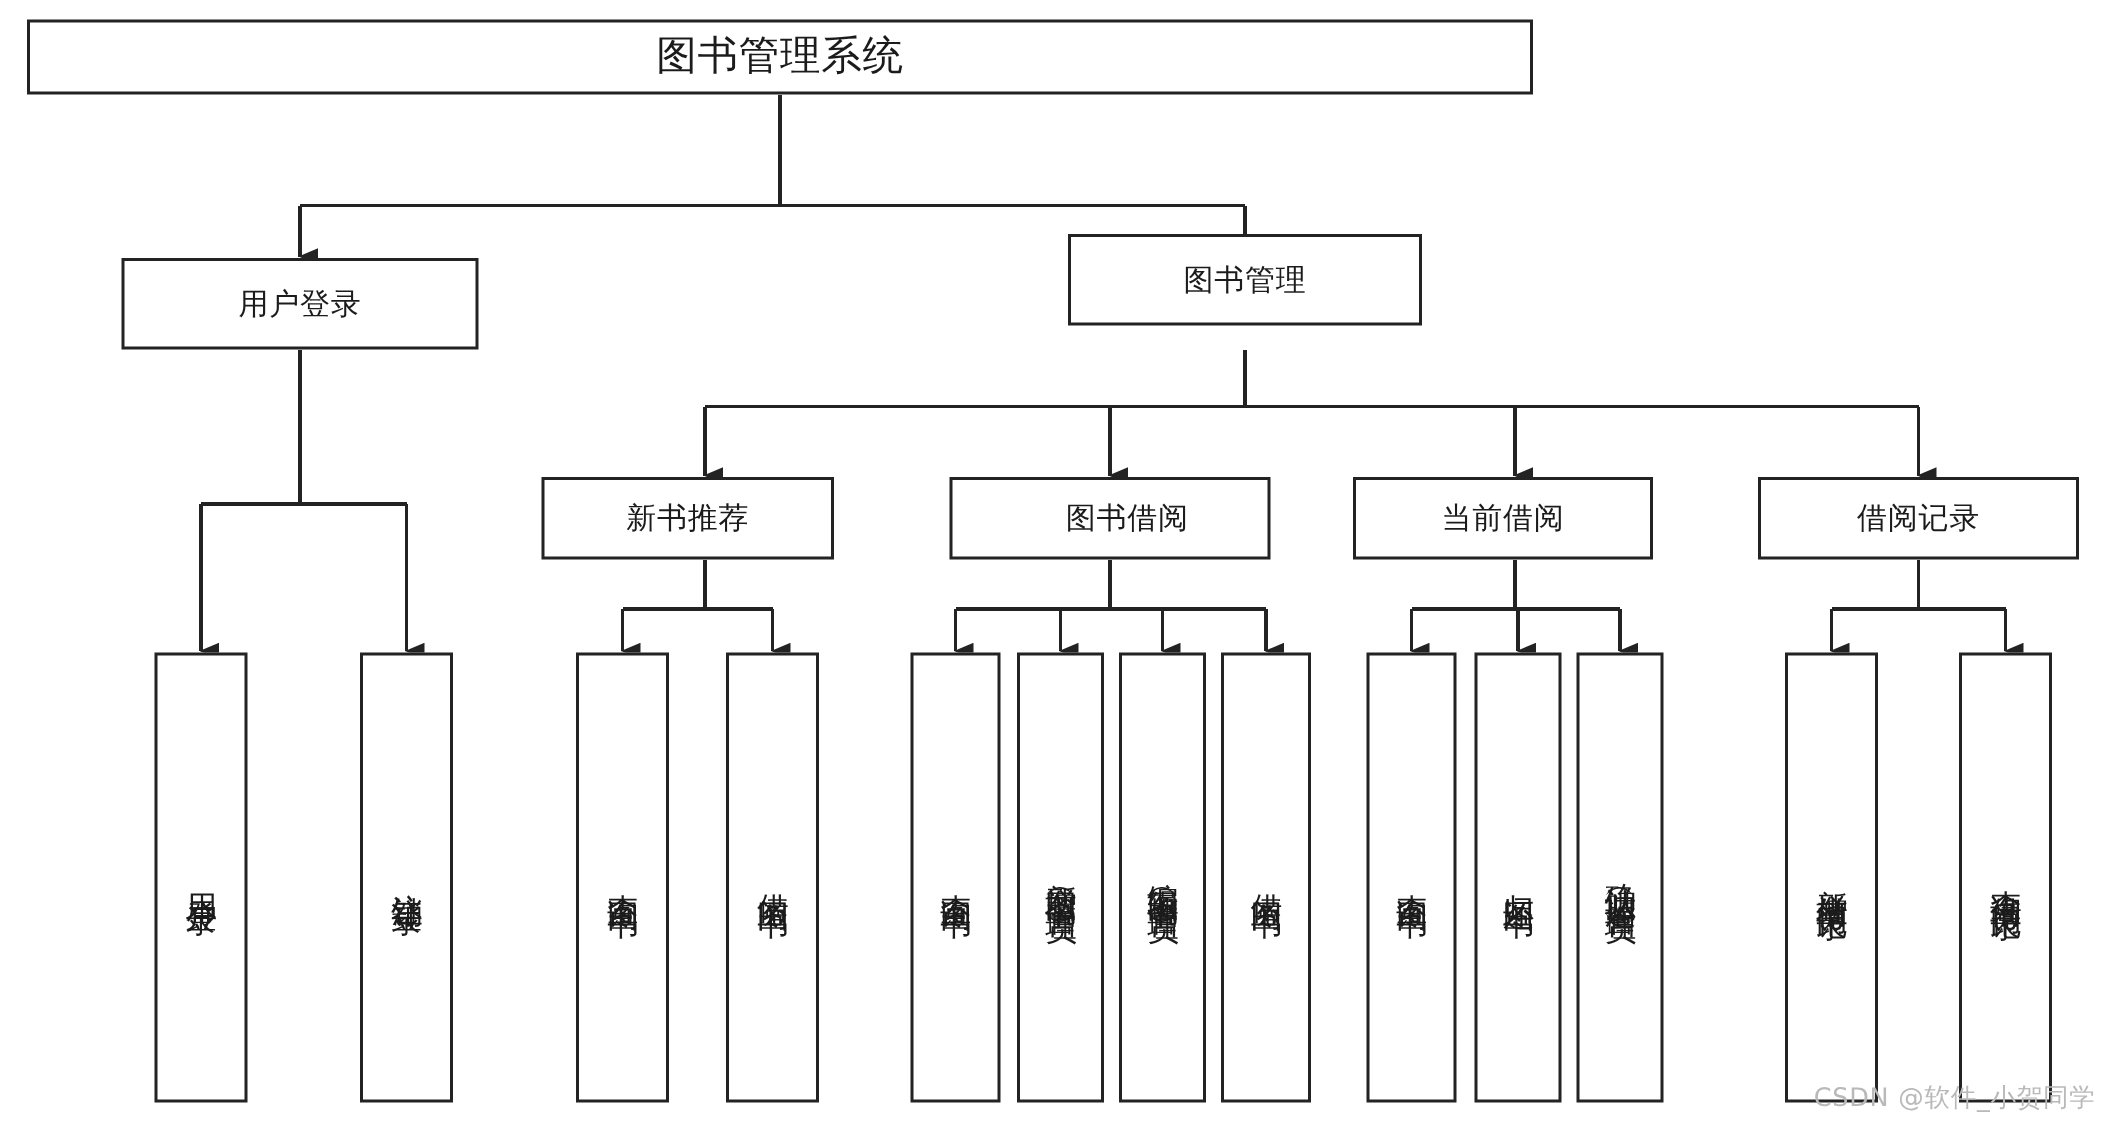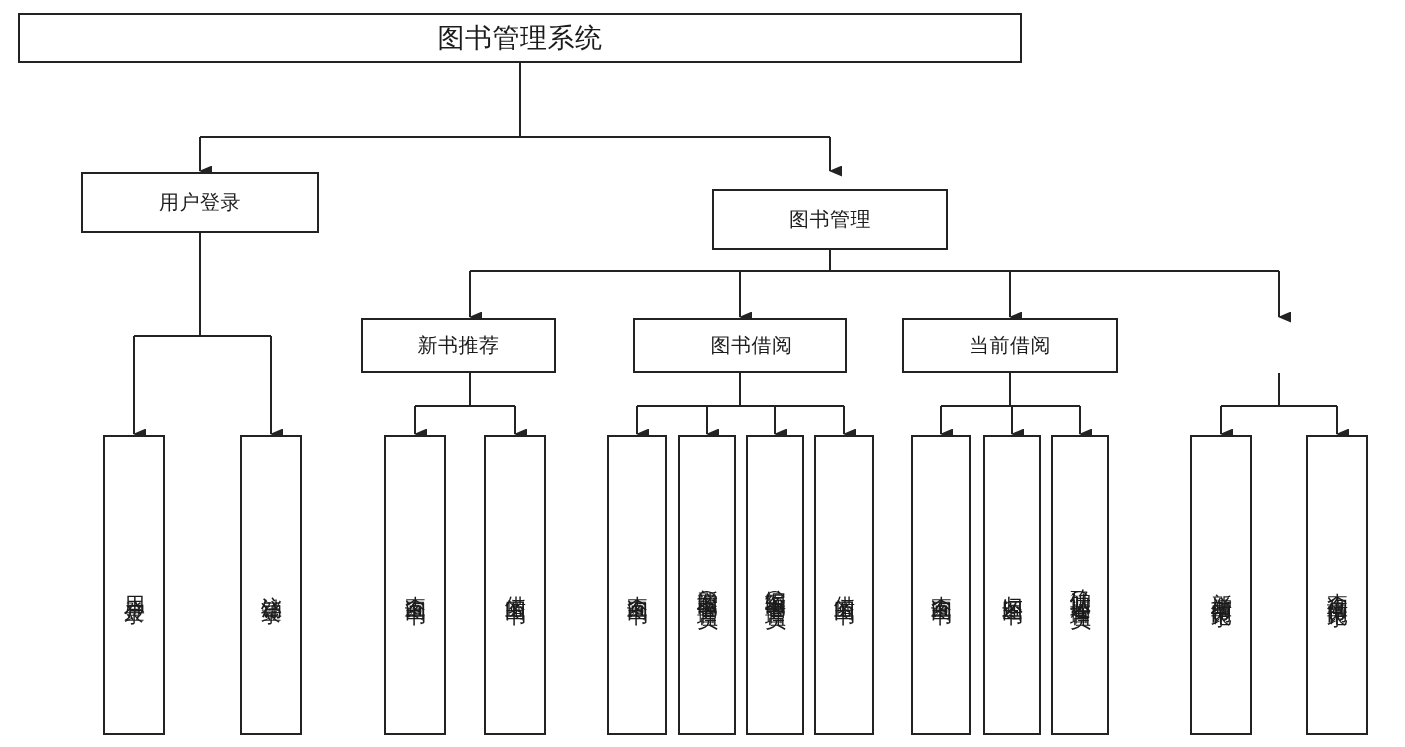--- a/index.html
+++ b/index.html
@@ -100,37 +100,41 @@
       <line x1="1010" y1="373" x2="1010" y2="406" stroke="#232323" stroke-width="2.6" shape-rendering="crispEdges"></line>
       <line x1="941" y1="406" x2="1080" y2="406" stroke="#232323" stroke-width="2.6" shape-rendering="crispEdges"></line>
       <line x1="941" y1="406" x2="941" y2="434" stroke="#232323" stroke-width="2.6" shape-rendering="crispEdges" marker-end="url(#arrowhead)"></line>
       <line x1="1012" y1="406" x2="1012" y2="434" stroke="#232323" stroke-width="2.6" shape-rendering="crispEdges" marker-end="url(#arrowhead)"></line>
       <line x1="1080" y1="406" x2="1080" y2="434" stroke="#232323" stroke-width="2.6" shape-rendering="crispEdges" marker-end="url(#arrowhead)"></line>
       <line x1="1279" y1="373" x2="1279" y2="406" stroke="#232323" stroke-width="2.6" shape-rendering="crispEdges"></line>
       <line x1="1221" y1="406" x2="1337" y2="406" stroke="#232323" stroke-width="2.6" shape-rendering="crispEdges"></line>
       <line x1="1221" y1="406" x2="1221" y2="434" stroke="#232323" stroke-width="2.6" shape-rendering="crispEdges" marker-end="url(#arrowhead)"></line>
       <line x1="1337" y1="406" x2="1337" y2="434" stroke="#232323" stroke-width="2.6" shape-rendering="crispEdges" marker-end="url(#arrowhead)"></line>
     </svg>
+  <div id="watermark">CSDN @软件_小贺同学</div>
 <div class="node-box root" style="left: 18px; top: 13px; width: 1004px; height: 50px; border-color: rgb(35, 35, 35); background: rgb(255, 255, 255);">
       <span class="node-label" style="color: rgb(27, 27, 27);">图书管理系统</span>
     </div>
     <div class="node-box" style="left: 81px; top: 172px; width: 238px; height: 61px; border-color: rgb(35, 35, 35); background: rgb(255, 255, 255);">
       <span class="node-label" style="color: rgb(27, 27, 27);">用户登录</span>
     </div>
-    <div class="node-box" style="left: 712px; top: 189px; width: 236px; height: 61px; border-color: rgb(35, 35, 35); background: rgb(255, 255, 255);">
+    <div class="node-box" style="left: 712px; top: 156px; width: 236px; height: 61px; border-color: rgb(35, 35, 35); background: rgb(255, 255, 255);">
       <span class="node-label" style="color: rgb(27, 27, 27);">图书管理</span>
     </div>
     <div class="node-box" style="left: 361px; top: 318px; width: 195px; height: 55px; border-color: rgb(35, 35, 35); background: rgb(255, 255, 255);">
       <span class="node-label" style="color: rgb(27, 27, 27);">新书推荐</span>
     </div>
     <div class="node-box" style="left: 633px; top: 318px; width: 214px; height: 55px; border-color: rgb(35, 35, 35); background: rgb(255, 255, 255); padding-left: 23px;">
       <span class="node-label" style="color: rgb(27, 27, 27);">图书借阅</span>
     </div>
-    <div class="node-box" style="left: 902px; top: 318px; width: 216px; height: 55px; border-color: rgb(35, 35, 35); background: rgb(255, 255, 255);">
+    <div class="node-box" style="left: 902px; top: 318px; width: 200px; height: 55px; border-color: rgb(35, 35, 35); background: rgb(255, 255, 255);">
       <span class="node-label" style="color: rgb(27, 27, 27);">当前借阅</span>
+    </div>
+    <div class="node-box" style="left: 1172px; top: 318px; width: 214px; height: 55px; border-color: rgb(35, 35, 35); background: rgb(255, 255, 255);">
+      <span class="node-label" style="color: rgb(27, 27, 27);">借阅记录</span>
     </div>
     <div class="node-box vertical" style="left: 103px; top: 435px; width: 62px; height: 300px; border-color: rgb(35, 35, 35); background: rgb(255, 255, 255);">
       <span class="node-label" style="color: rgb(27, 27, 27);">用户登录</span>
     </div>
     <div class="node-box vertical" style="left: 240px; top: 435px; width: 62px; height: 300px; border-color: rgb(35, 35, 35); background: rgb(255, 255, 255);">
       <span class="node-label" style="color: rgb(27, 27, 27);">注销登录</span>
     </div>
     <div class="node-box vertical" style="left: 384px; top: 435px; width: 62px; height: 300px; border-color: rgb(35, 35, 35); background: rgb(255, 255, 255);">
       <span class="node-label" style="color: rgb(27, 27, 27);">查询图书</span>
     </div>

